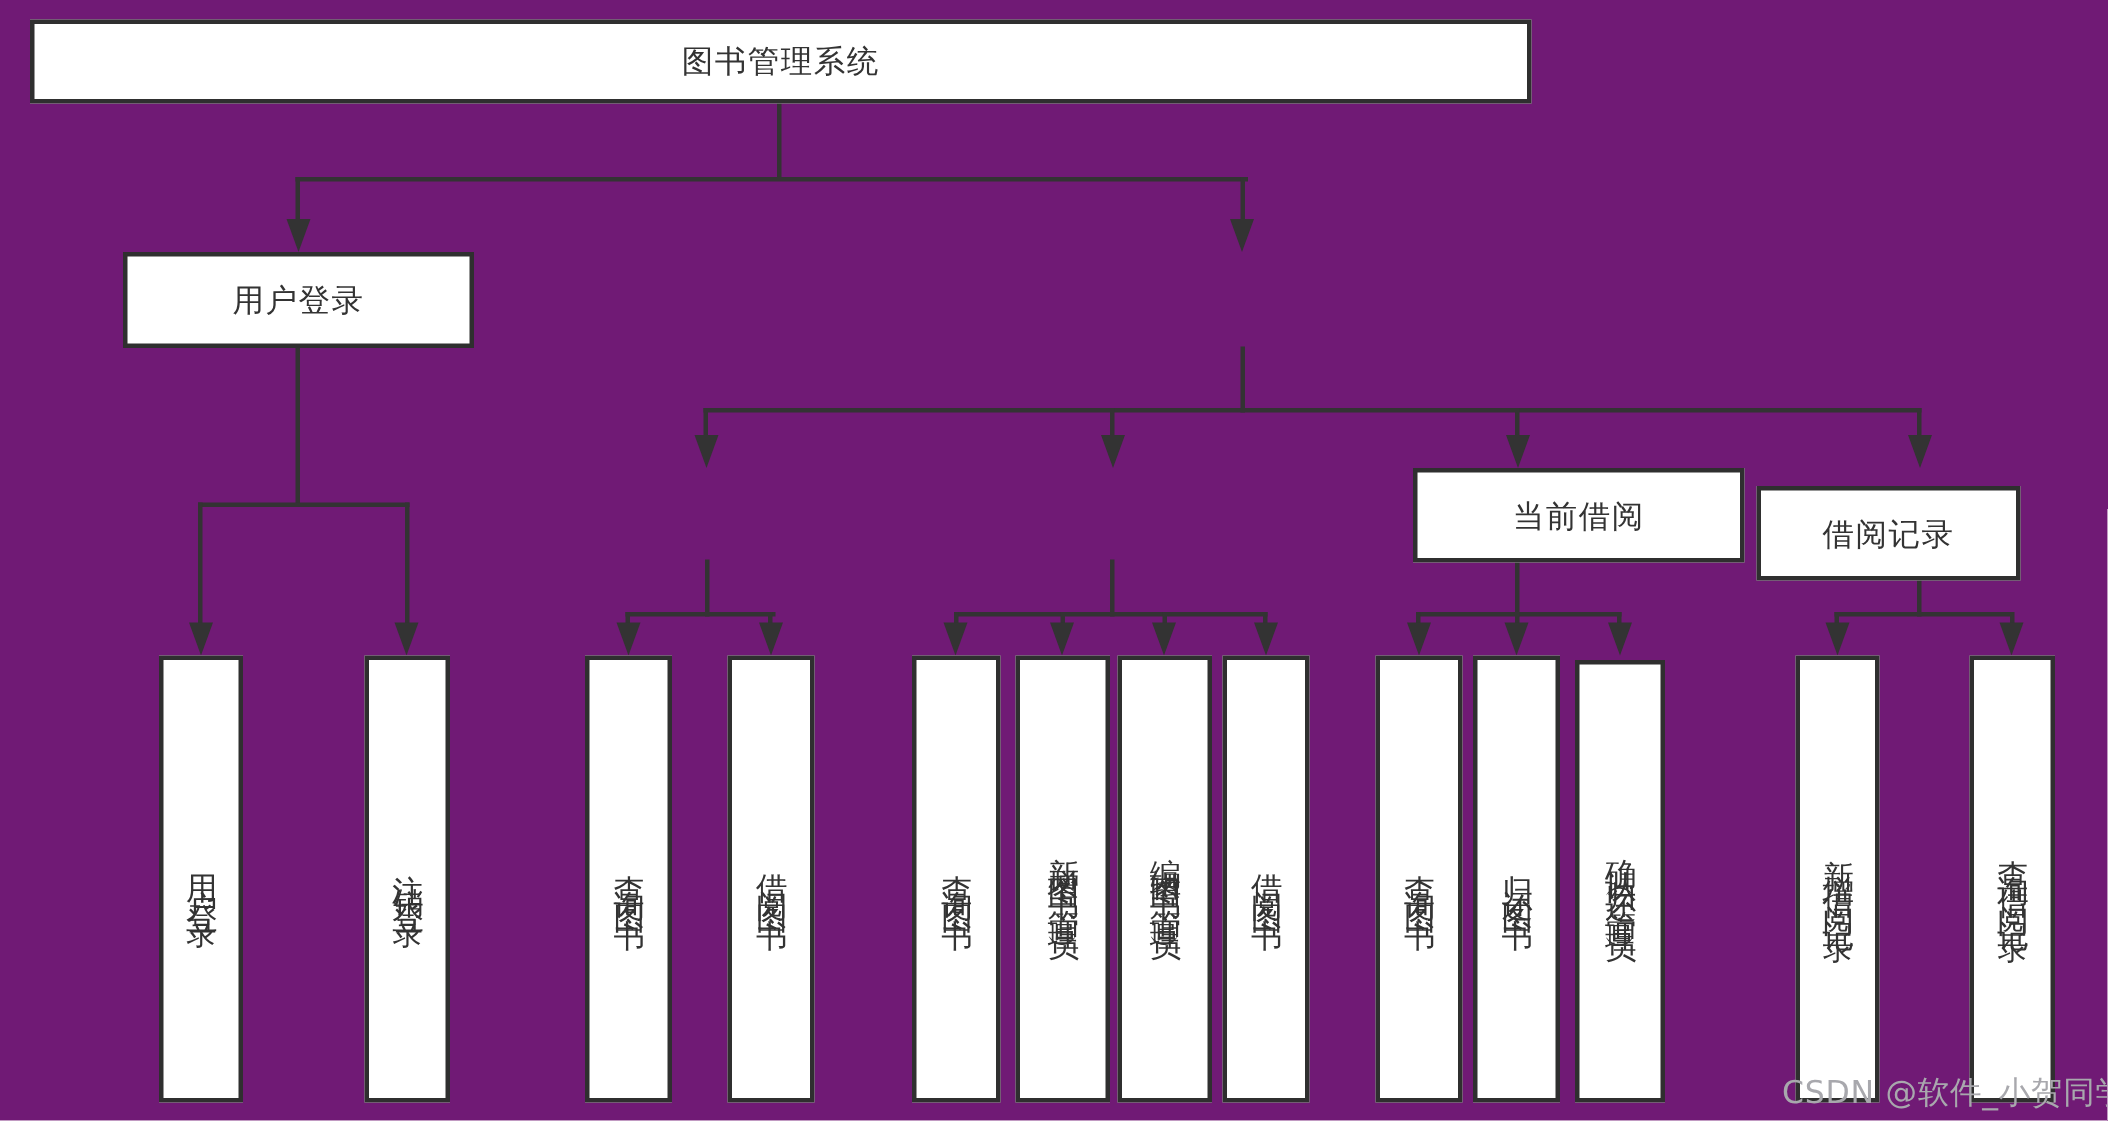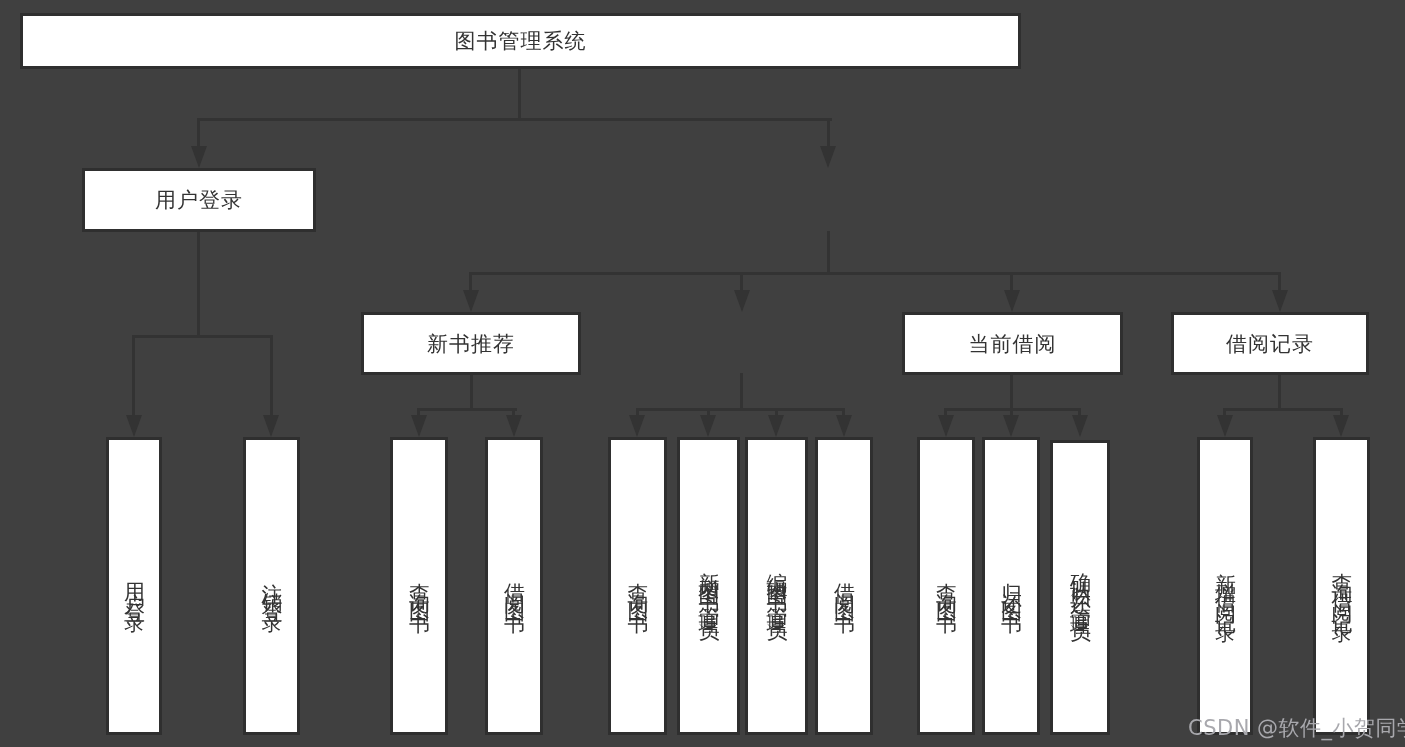--- a/index.html
+++ b/index.html
@@ -1,20 +1,20 @@
 <!DOCTYPE html>
 <html><head>
 <meta charset="utf-8">
 <style>
   html, body { margin: 0; padding: 0; background: #ffffff; }
   .canvas {
     position: relative;
     width: 1405px;
     height: 747px;
-    background: #404040;
+    background: #701a75;
     font-family: "DejaVu Sans", sans-serif;
     color: #333333;
     overflow: hidden;
   }
   .hbox {
     position: absolute;
     box-sizing: border-box;
     border: 3px solid #2f2f2f;
     background: #ffffff;
     display: flex;
@@ -90,23 +90,22 @@
   <div class="line" style="left:469px;top:272px;width:812px;height:3px"></div>
   <div class="line" style="left:469px;top:272px;width:3px;height:20px"></div>
   <div class="arrow" style="left:463px;top:290px"></div>
   <div class="line" style="left:740px;top:272px;width:3px;height:20px"></div>
   <div class="arrow" style="left:734px;top:290px"></div>
   <div class="line" style="left:1010px;top:272px;width:3px;height:20px"></div>
   <div class="arrow" style="left:1004px;top:290px"></div>
   <div class="line" style="left:1278px;top:272px;width:3px;height:20px"></div>
   <div class="arrow" style="left:1272px;top:290px"></div>
 
-  <div class="hbox" style="left:361px;top:312px;width:220px;height:63px">新书推荐</div>
-  <div class="hbox" style="left:902px;top:312px;width:221px;height:63px">当前借阅</div>
-  <div class="hbox" style="left:1171px;top:312px;width:198px;height:63px">借阅记录</div>
+  <div class="hbox" style="left:942px;top:312px;width:221px;height:63px">当前借阅</div>
+  <div class="hbox" style="left:1171px;top:324px;width:176px;height:63px">借阅记录</div>
 
   <div class="line" style="left:470px;top:373px;width:3px;height:38px"></div>
   <div class="line" style="left:417px;top:408px;width:100px;height:3px"></div>
   <div class="line" style="left:417px;top:408px;width:3px;height:9px"></div>
   <div class="arrow" style="left:411px;top:415px"></div>
   <div class="line" style="left:512px;top:408px;width:3px;height:9px"></div>
   <div class="arrow" style="left:506px;top:415px"></div>
 
   <div class="line" style="left:740px;top:373px;width:3px;height:38px"></div>
   <div class="line" style="left:636px;top:408px;width:209px;height:3px"></div>

